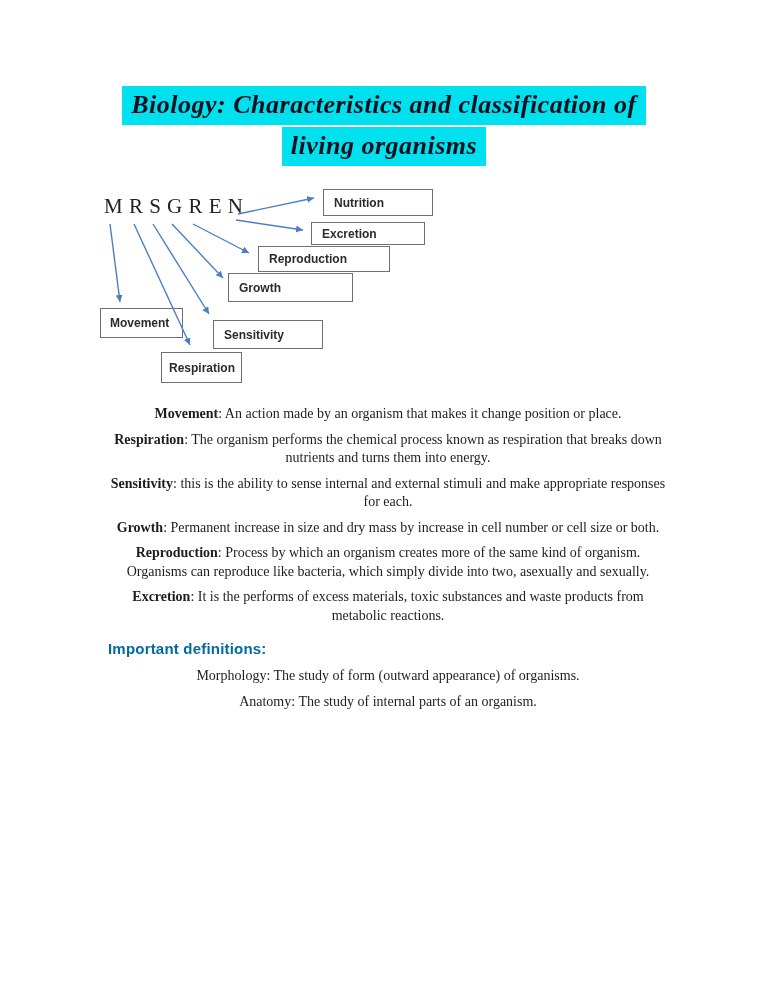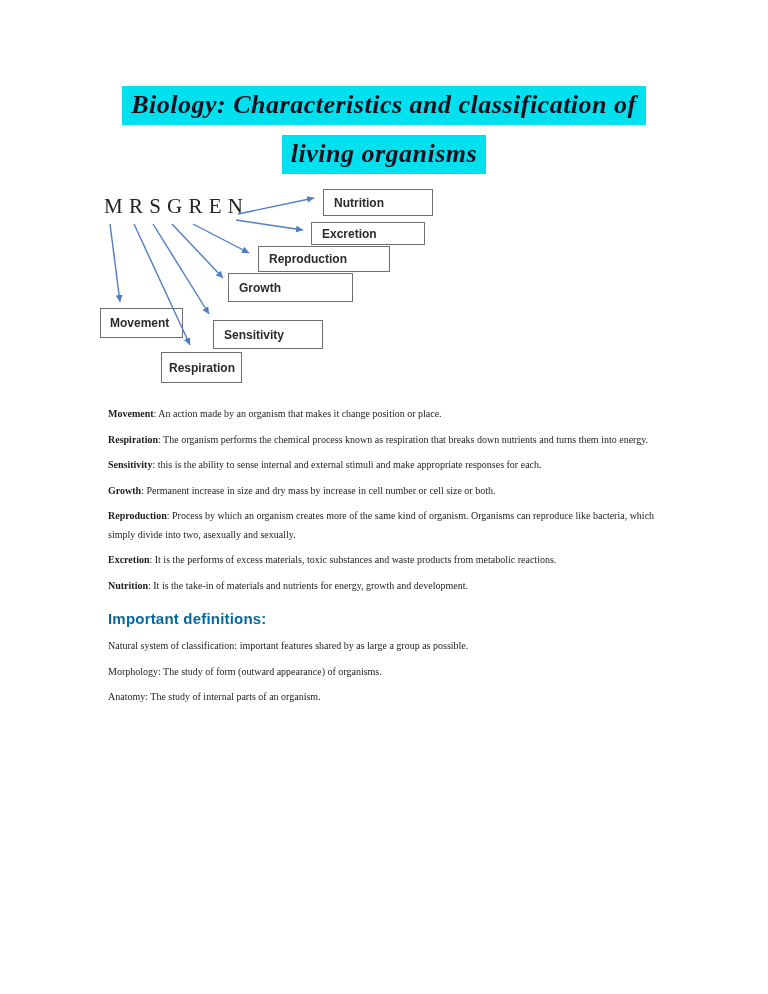--- a/index.html
+++ b/index.html
@@ -8,40 +8,40 @@
     overflow:hidden;font-family:"Liberation Serif",serif;
   }
   
   .title{
     position:absolute;top:86px;left:0;width:100%;text-align:center;
     font-style:italic;font-weight:bold;font-size:26px;line-height:35px;
     color:#10101e;letter-spacing:.5px;
   }
   .hl{
     background:var(--highlight,#00e0ee);
-    display:inline-block;padding:1px 9px 3px;margin-bottom:10px;
+    display:inline-block;padding:1px 9px 3px;margin-bottom:2px;
   }
   
   .acronym{
     position:absolute;left:104px;top:194px;
     font-size:21px;color:#222222;letter-spacing:.5px;white-space:pre;
   }
   .dbox{
     position:absolute;box-sizing:border-box;background:#ffffff;
     border:1.5px solid var(--box-border,#6f6f6f);
     display:flex;align-items:center;padding-left:10px;
     font-family:"Liberation Sans",sans-serif;font-weight:bold;
     font-size:12px;color:#2b2b2b;z-index:2;
   }
   .arrows{position:absolute;left:0;top:0;z-index:3;pointer-events:none;}
   .arrows line{stroke:var(--arrow,#4d7ec4);stroke-width:1.4;}
   .ah{fill:var(--arrow,#4d7ec4);}
   
   .textcol{position:absolute;left:108px;top:405px;width:560px;color:#1d1d1d;}
-  .def,.item{margin:0 0 7px 0;font-size:10px;line-height:18.5px;}
+  .def,.item{margin:0 0 7px 0;font-size:14px;line-height:18.5px;text-align:center;}
   .term{font-weight:bold;}
   .idh{
     margin:15px 0 10px 0;font-family:"Liberation Sans",sans-serif;
     font-size:15px;font-weight:bold;color:#0369a1;letter-spacing:.2px;
   }
 </style>
 </head>
 <body>
 
 <div class="page">
@@ -90,22 +90,20 @@
     <line x1="238" y1="214" x2="314" y2="198" marker-end="url(#ah)"></line>
   </svg>
 
   <main class="textcol">
     <p class="def"><b class="term">Movement</b><span>: An action made by an organism that makes it change position or place.</span></p>
     <p class="def"><b class="term">Respiration</b><span>: The organism performs the chemical process known as respiration that breaks down nutrients and turns them into energy.</span></p>
     <p class="def"><b class="term">Sensitivity</b><span>: this is the ability to sense internal and external stimuli and make appropriate responses for each.</span></p>
     <p class="def"><b class="term">Growth</b><span>: Permanent increase in size and dry mass by increase in cell number or cell size or both.</span></p>
     <p class="def"><b class="term">Reproduction</b><span>: Process by which an organism creates more of the same kind of organism. Organisms can reproduce like bacteria, which simply divide into two, asexually and sexually.</span></p>
     <p class="def"><b class="term">Excretion</b><span>: It is the performs of excess materials, toxic substances and waste products from metabolic reactions.</span></p>
-    <p class="def"><b class="term">Nutrition</b><span>: It is the take-in of materials and nutrients for energy, growth and development.</span></p>
 
     <h3 class="idh">Important definitions:</h3>
 
-    <p class="item">Natural system of classification: important features shared by as large a group as possible.</p>
     <p class="item">Morphology: The study of form (outward appearance) of organisms.</p>
     <p class="item">Anatomy: The study of internal parts of an organism.</p>
   </main>
 
 </div>
 
 </body></html>

